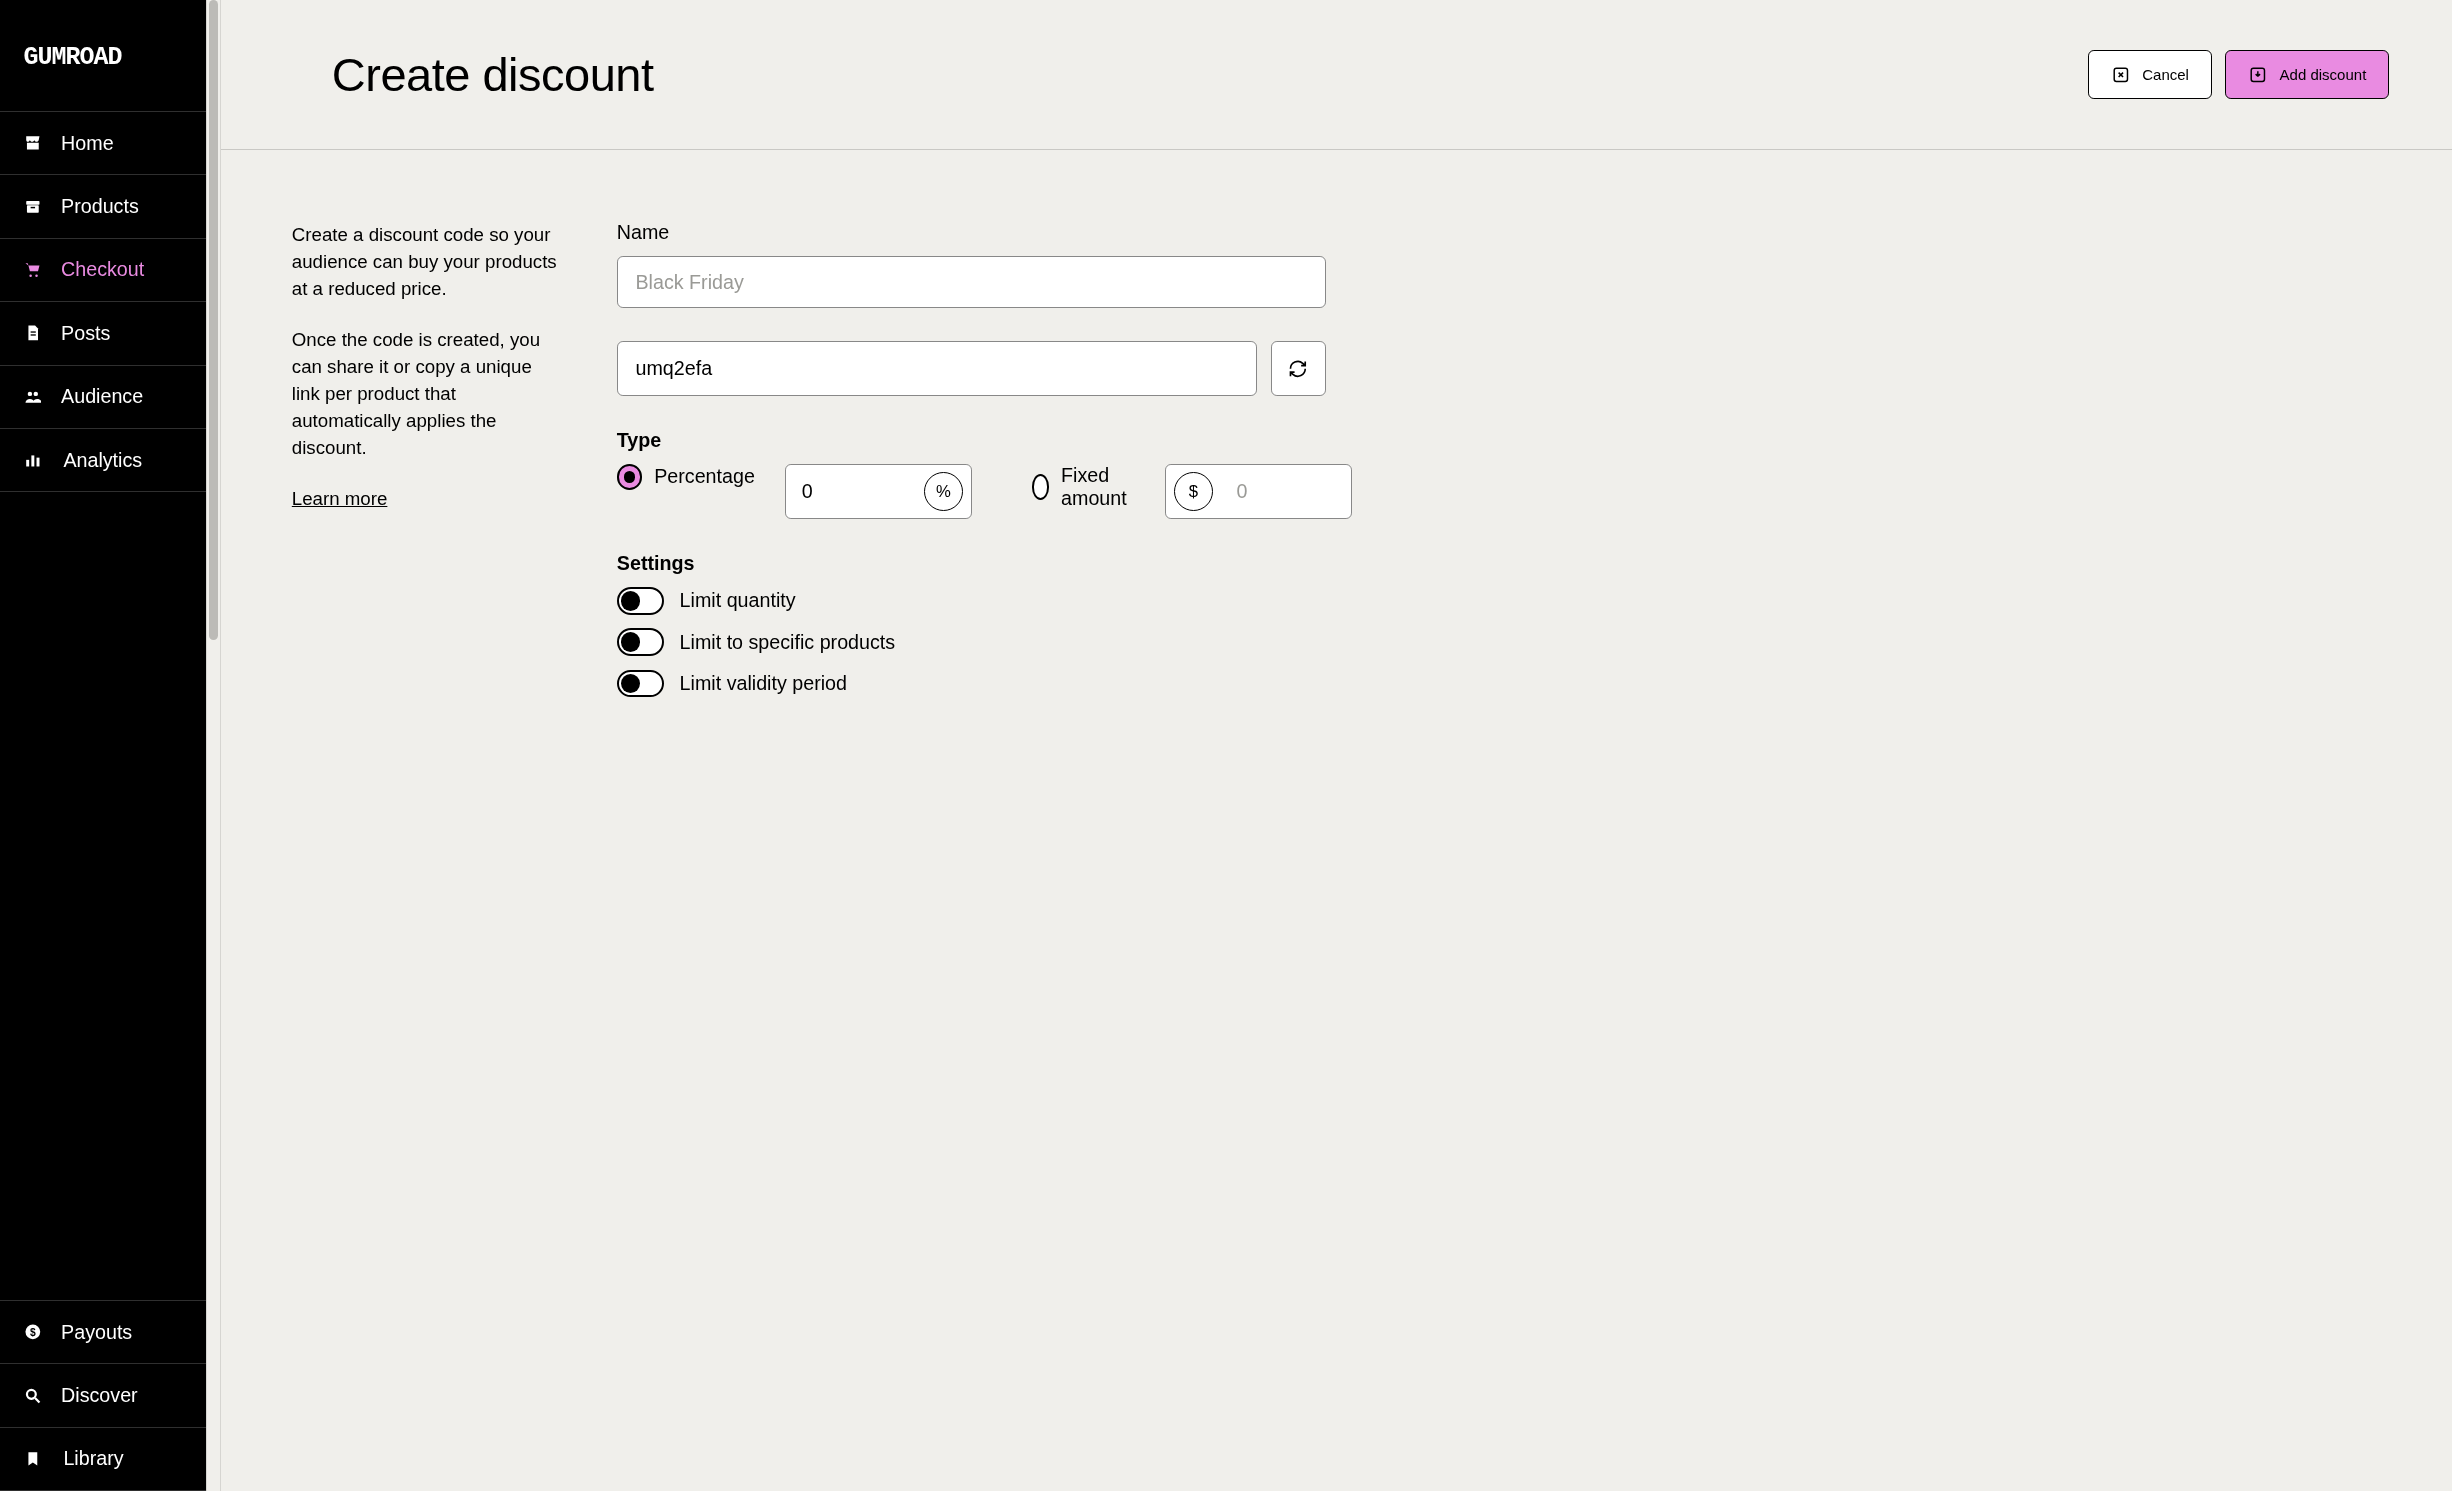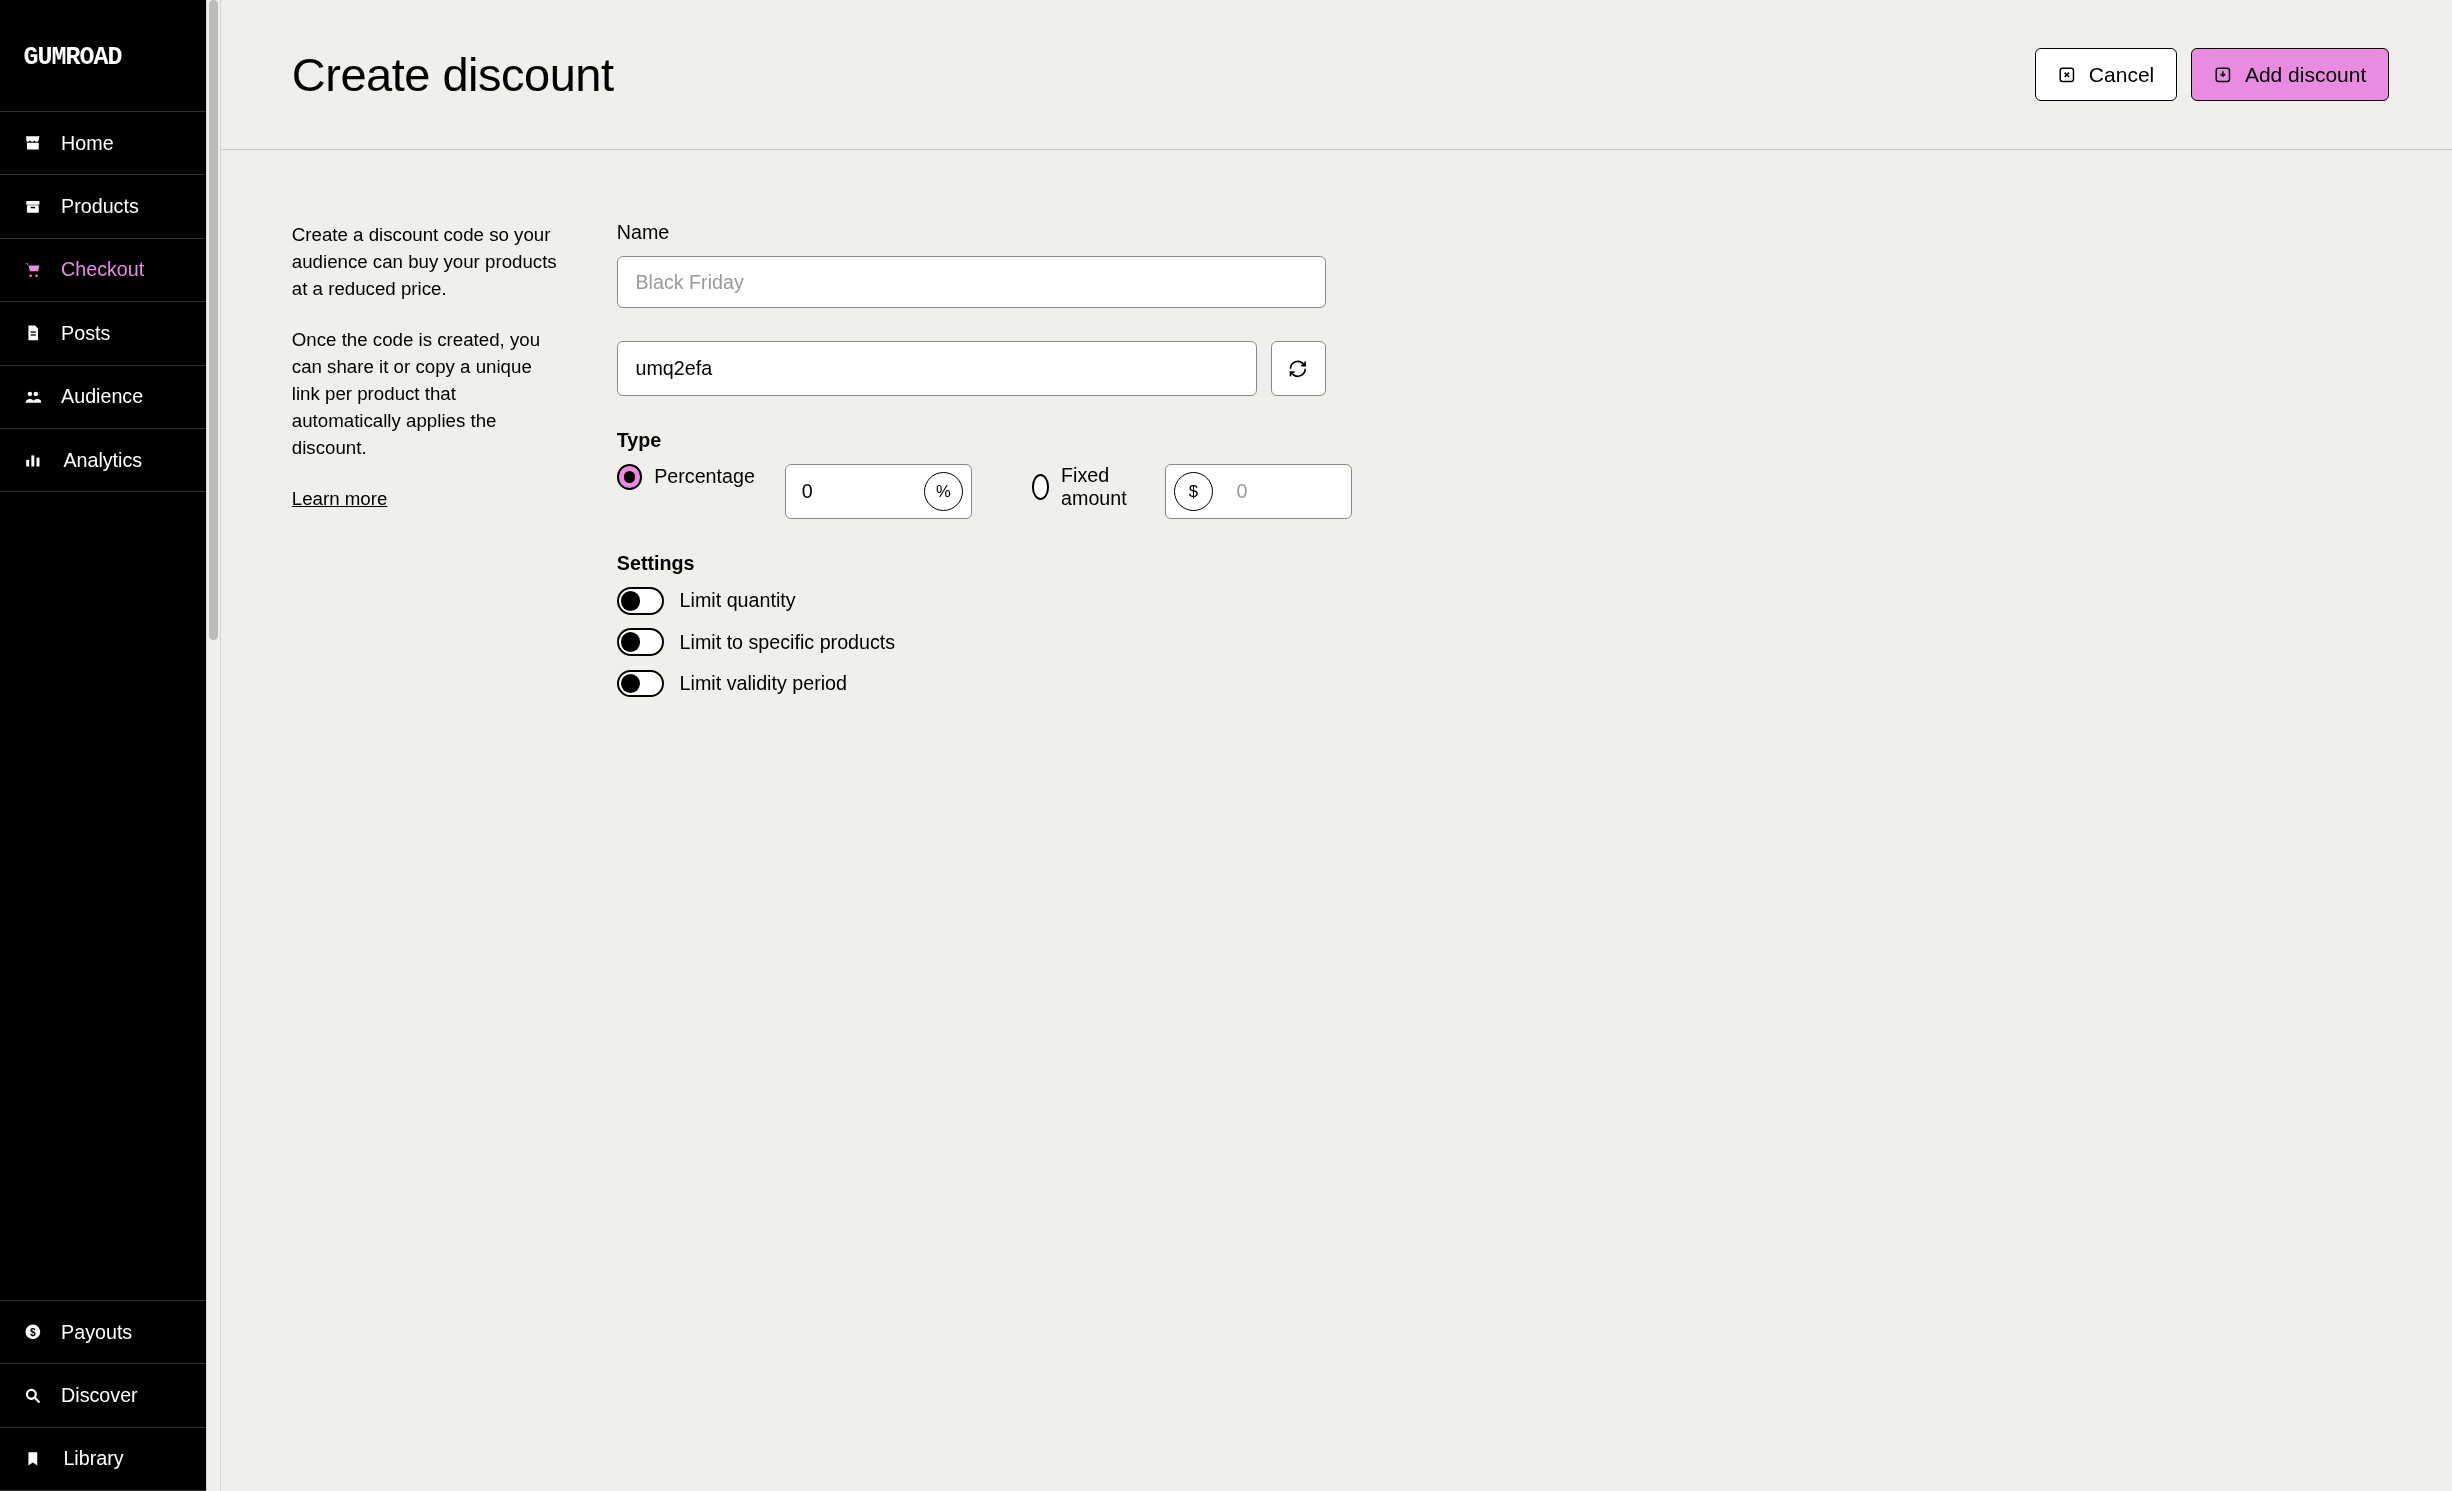--- a/index.html
+++ b/index.html
@@ -90,33 +90,34 @@
     padding: 47px 63px 47px 71px;
     border-bottom: 1px solid #c9c8c4;
     display: flex;
     align-items: center;
     justify-content: space-between;
   }
   .page-title {
     font-size: 47px;
     font-weight: 500;
     letter-spacing: -0.5px;
+    margin-left: 40px;
   }
   .header-actions {
     display: flex;
     gap: 13.8px;
   }
   .btn {
     display: inline-flex;
     align-items: center;
     gap: 11.8px;
     padding: 13.8px 21.7px;
     border: 1px solid #000;
     border-radius: 5.9px;
-    font-size: 21px;
+    font-size: 15px;
     font-weight: 400;
     cursor: pointer;
     background: #fff;
     color: #000;
   }
   .btn.primary {
     background: #e98be1;
   }
   .btn .icon {
     width: 19.7px; height: 19.7px;

